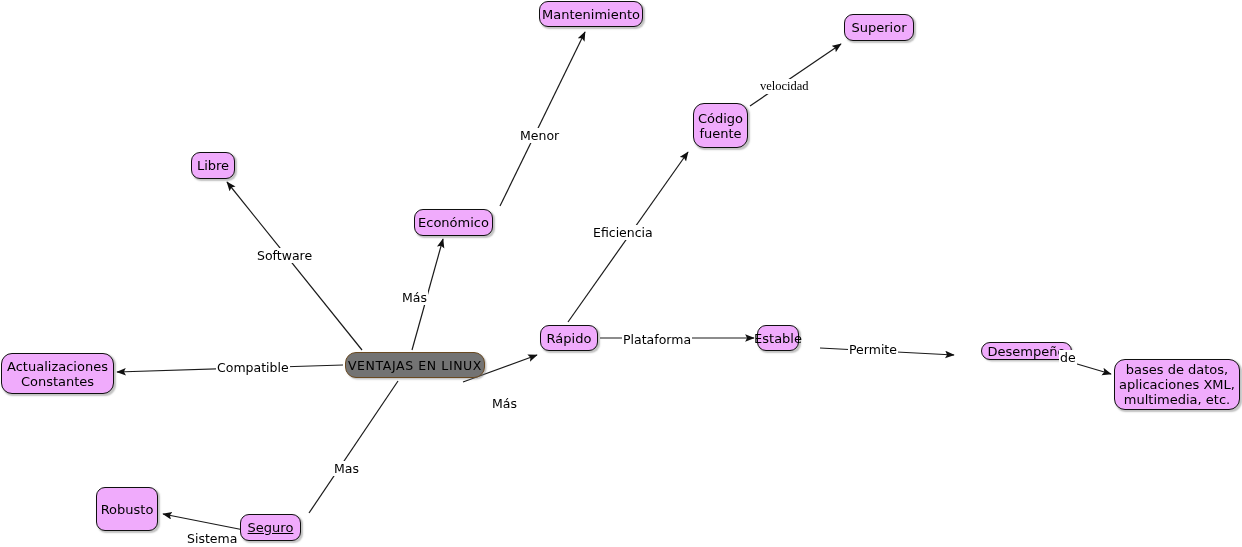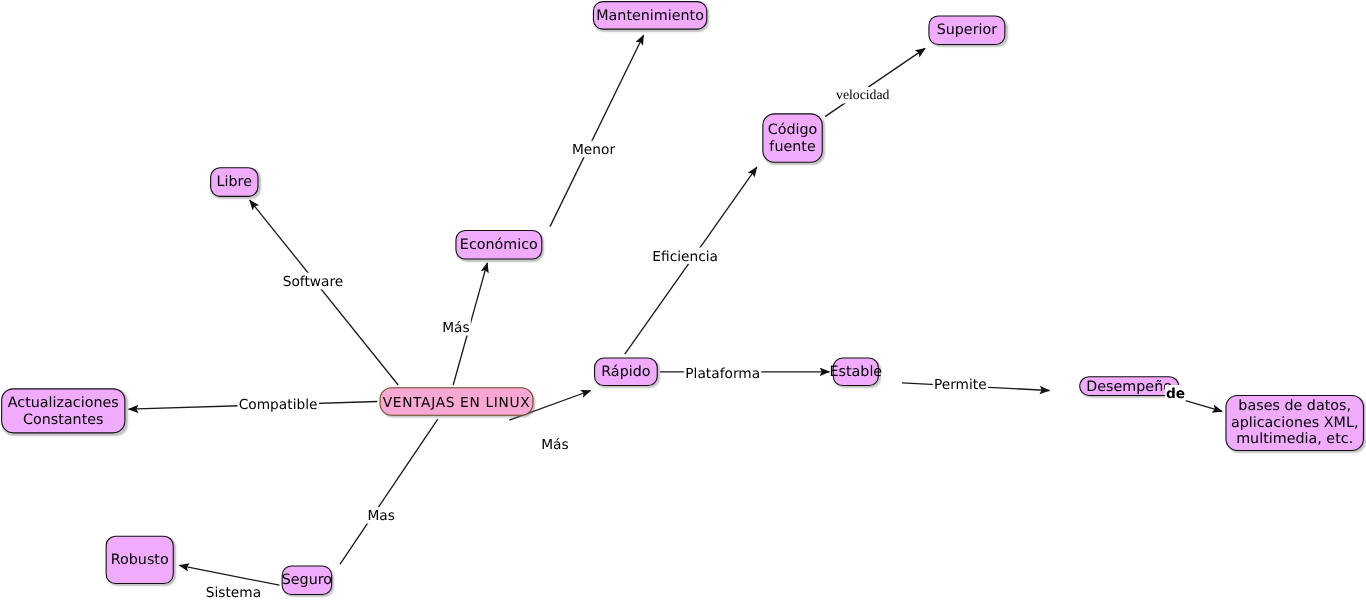--- a/index.html
+++ b/index.html
@@ -36,21 +36,21 @@
     border: 1px solid #101010;
     border-radius: 9px;
     background: #f0abfc;
     color: #000000;
     font-size: 13px;
     line-height: 15px;
     white-space: pre-line;
     box-shadow: 1.5px 1.5px 1.5px rgba(120,120,120,0.45);
   }
   .node.central {
-    background: #f9a8d4;
+    background: #737373;
     border: 1px solid #6a4a22;
     border-radius: 11px;
     font-size: 12.5px;
     letter-spacing: 0.6px;
     font-weight: normal;
   }
   .node.multiline {
     border-radius: 11px;
     line-height: 15px;
   }
@@ -98,29 +98,29 @@
       <div class="node" style="left: 414px; top: 209px; width: 79px; height: 27px;">Económico</div>
       <div class="node" style="left: 540px; top: 325px; width: 58px; height: 26px;">Rápido</div>
       <div class="node multiline" style="left: 1px; top: 353px; width: 113px; height: 41px;">Actualizaciones
 Constantes</div>
       <div class="node" style="left: 757px; top: 325px; width: 42px; height: 26px;">Estable</div>
       <div class="node" style="left: 981px; top: 342px; width: 91px; height: 18px;">Desempeño</div>
       <div class="node multiline" style="left: 1114px; top: 359px; width: 126px; height: 51px;">bases de datos,
 aplicaciones XML,
 multimedia, etc.</div>
       <div class="node" style="left: 96px; top: 487px; width: 62px; height: 44px;">Robusto</div>
-      <div class="node" style="left: 256px; top: 514px; width: 46px; height: 27px;">Seguro</div>
+      <div class="node" style="left: 240px; top: 514px; width: 61px; height: 27px; text-decoration: underline;">Seguro</div>
     </div>
   <div id="label-layer">
       <div class="edge-label" style="left: 256px; top: 248px;">Software</div>
       <div class="edge-label" style="left: 401px; top: 290px;">Más</div>
       <div class="edge-label" style="left: 519px; top: 128px;">Menor</div>
       <div class="edge-label" style="left: 216px; top: 360px;">Compatible</div>
       <div class="edge-label" style="left: 491px; top: 396px;">Más</div>
       <div class="edge-label" style="left: 592px; top: 225px;">Eficiencia</div>
       <div class="edge-label" style="left: 759px; top: 79px; font-family: Liberation Serif, serif;">velocidad</div>
       <div class="edge-label" style="left: 622px; top: 332px;">Plataforma</div>
       <div class="edge-label" style="left: 848px; top: 342px;">Permite</div>
-      <div class="edge-label" style="left: 1059px; top: 350px; font-weight: bold;">de</div>
+      <div class="edge-label" style="left: 1059px; top: 350px;">de</div>
       <div class="edge-label" style="left: 333px; top: 461px;">Mas</div>
       <div class="edge-label" style="left: 186px; top: 531px;">Sistema</div>
     </div>
 </div>
 
 </body></html>

